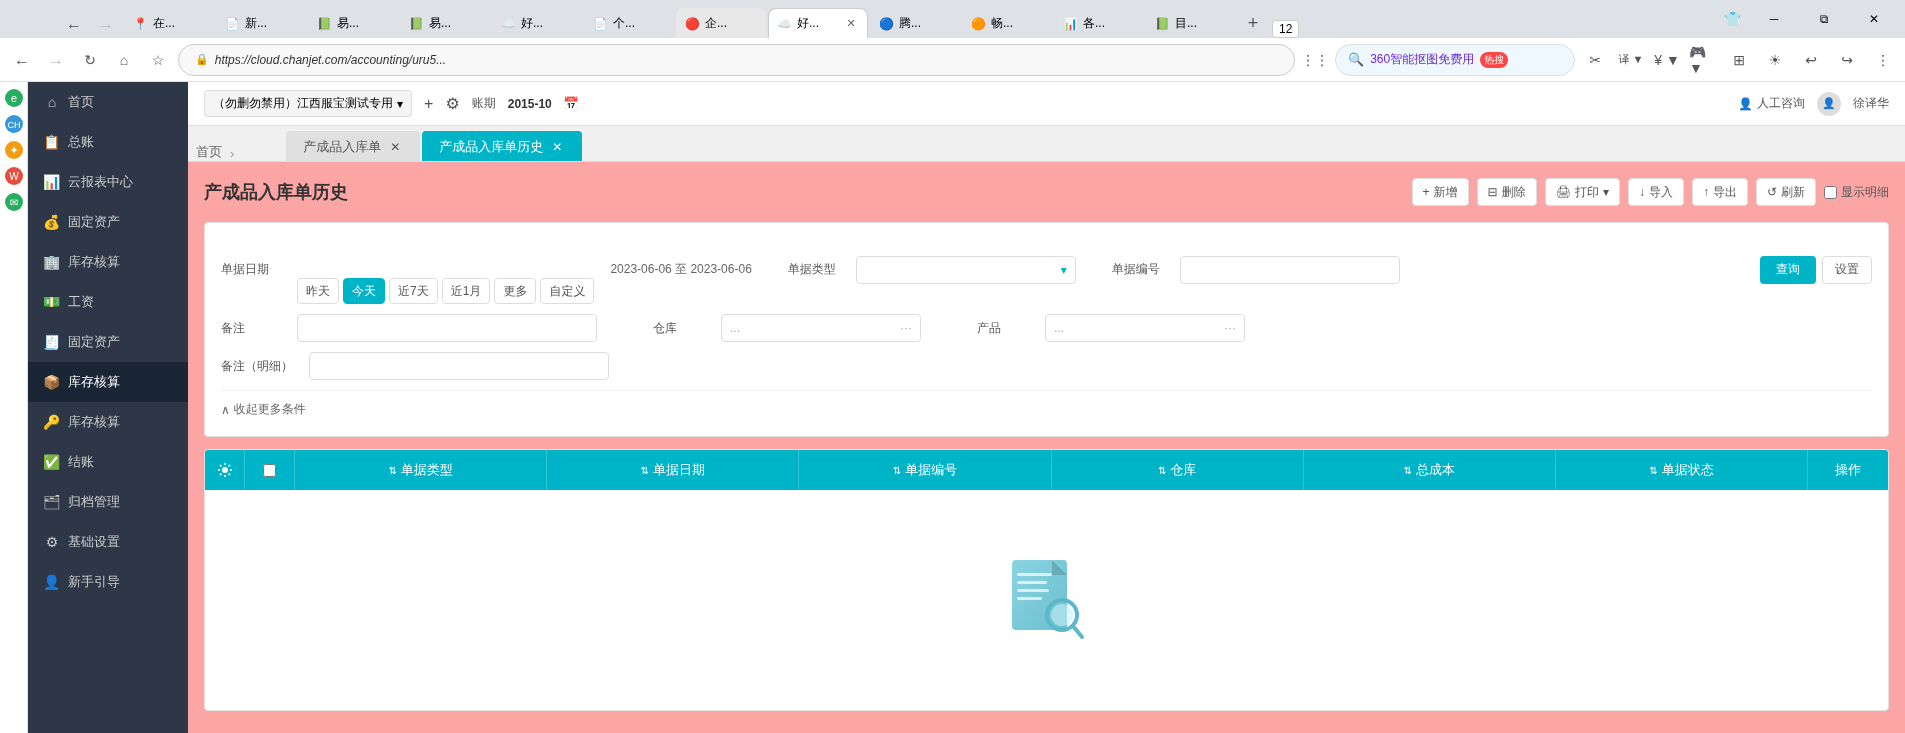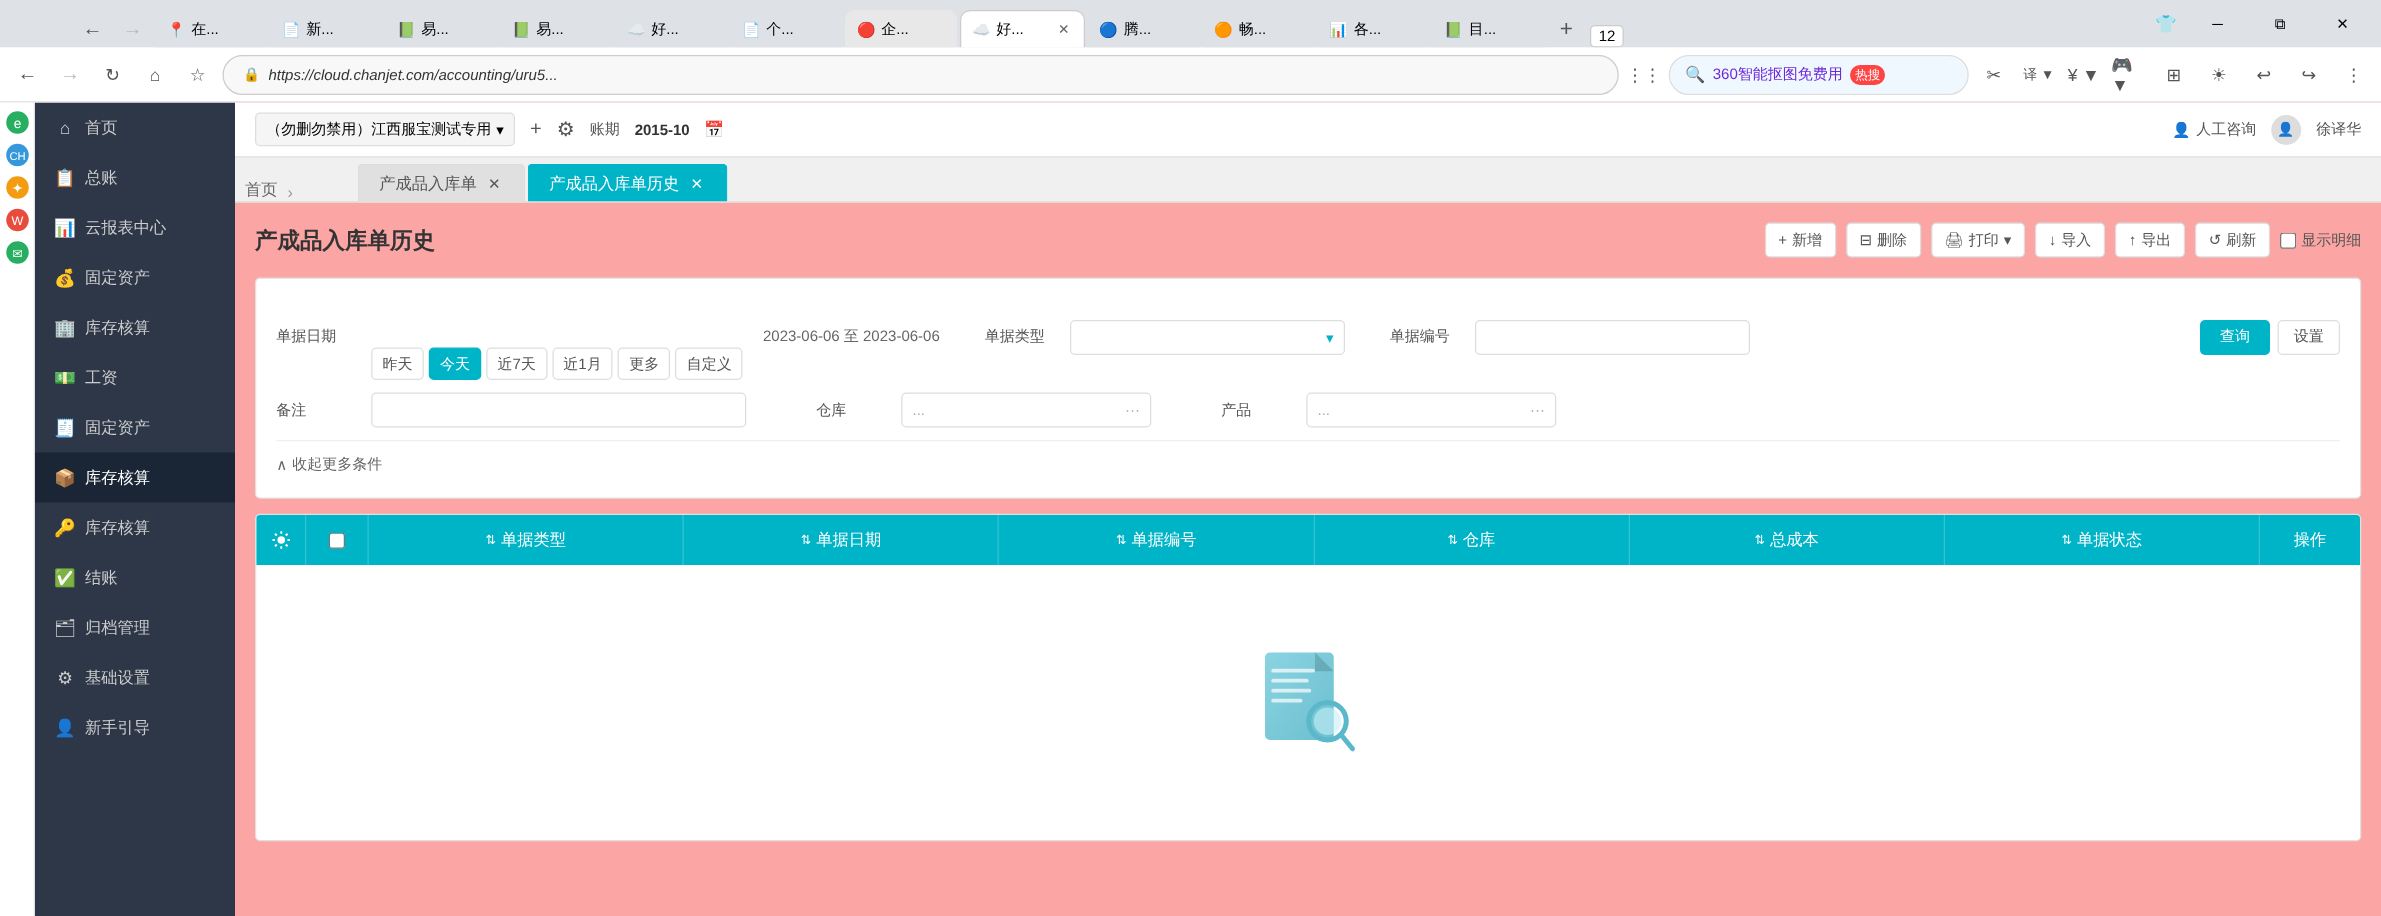--- a/index.html
+++ b/index.html
@@ -429,20 +429,24 @@
 
             <div style="margin-left:40px;display:flex;align-items:center;gap:8px;">
               <span class="filter-label">产品</span>
               <div class="filter-select" style="width:200px;">
                 <span style="color:#aaa;">...</span>
                 <span style="color:#aaa;">···</span>
               </div>
             </div>
           </div>
 
+          <div class="filter-row" style="margin-bottom:0;">
+            <span class="filter-label">备注（明细）</span>
+            <input class="filter-input filter-input-wide" type="text" style="">
+          </div>
 
           <div style="text-align:center;border-top:1px solid #f0f0f0;margin-top:10px;padding-top:4px;">
             <button class="collapse-btn">
               <span>∧</span>
               <span>收起更多条件</span>
             </button>
           </div>
         </div>
 
         <div class="table-container">

